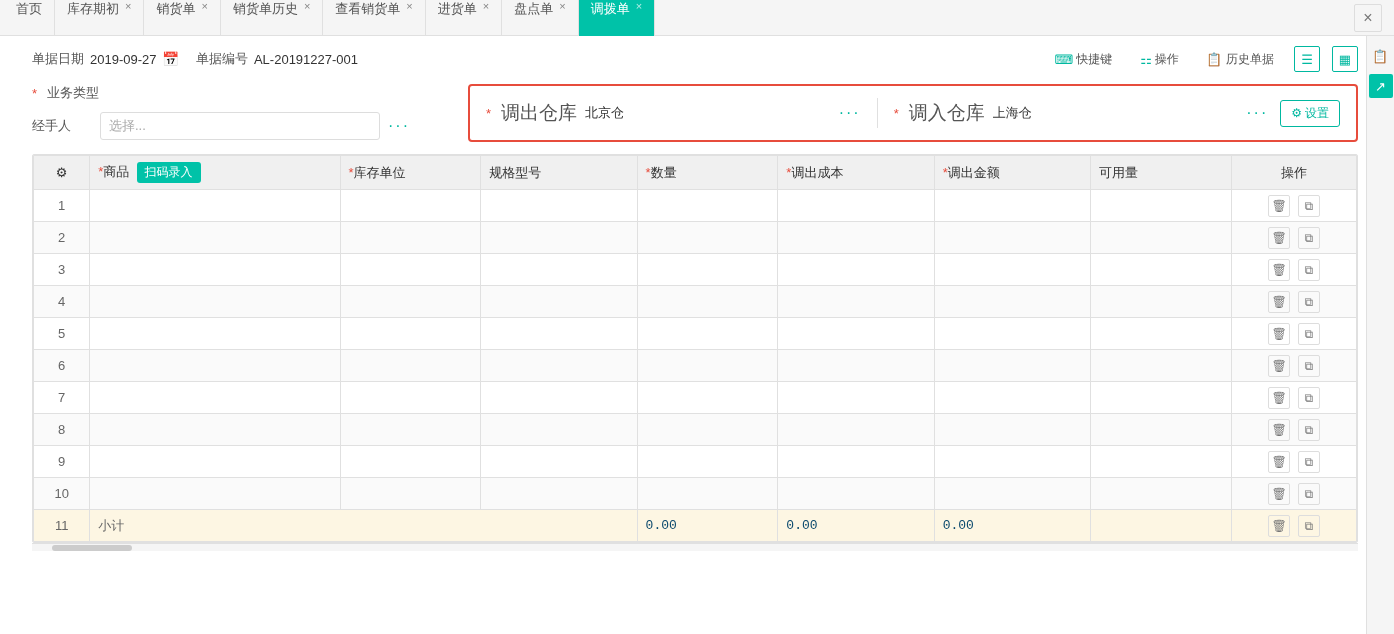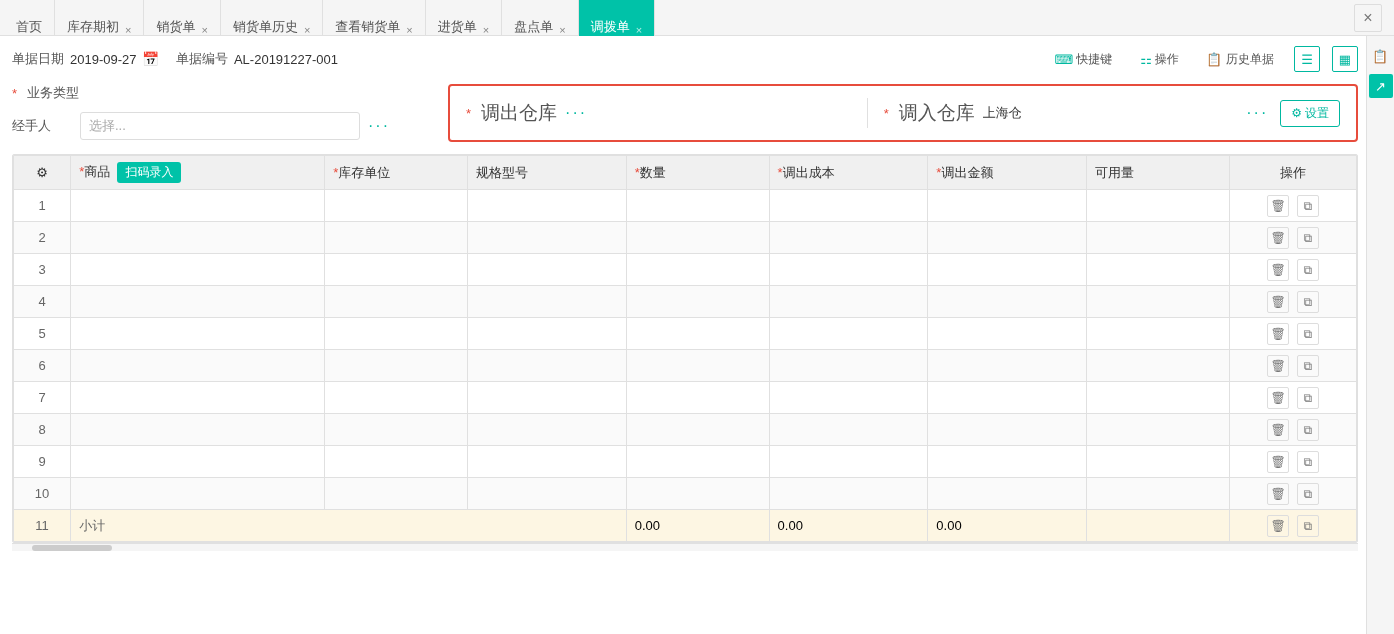--- a/index.html
+++ b/index.html
@@ -4,39 +4,39 @@
   <style>
     * { box-sizing: border-box; margin: 0; padding: 0; }
     body { font-family: "Microsoft YaHei", "PingFang SC", Arial, sans-serif; font-size: 13px; color: #333; background: #fff; overflow: hidden; }
 
     
     .tab-bar {
       display: flex; align-items: center; background: #f5f5f5; border-bottom: 1px solid #e0e0e0;
       height: 36px; padding: 0 4px; position: relative;
     }
     .tab-item {
-      display: flex; align-items: flex-end; padding: 0 12px; height: 36px;
+      display: flex; align-items: flex-start; padding: 0 12px; height: 36px;
       cursor: pointer; white-space: nowrap; font-size: 13px; color: #555;
       border-right: 1px solid #e0e0e0; position: relative;
     }
     .tab-item.active { background: #00c2a8; color: #fff; }
     .tab-item .tab-close {
       margin-left: 6px; font-size: 11px; cursor: pointer; opacity: 0.7;
     }
     .tab-item.active .tab-close { color: #fff; }
     .tab-bar-right {
       margin-left: auto; display: flex; align-items: center; padding-right: 8px;
     }
     .close-btn {
       width: 28px; height: 28px; display: flex; align-items: center; justify-content: center;
       cursor: pointer; font-size: 16px; color: #777; border: 1px solid #ddd; border-radius: 2px;
     }
 
     
-    .main-content { padding: 10px 12px; }
+    .main-content { padding: 10px 32px; }
 
     
     .header-row {
       display: flex; align-items: center; margin-bottom: 12px; gap: 16px;
     }
     .header-field {
       display: flex; align-items: center; gap: 6px;
     }
     .header-label { color: #555; font-size: 13px; }
     .header-value { color: #333; font-size: 13px; font-weight: 500; }
@@ -112,21 +112,21 @@
     }
     .row-num { text-align: center; color: #666; width: 36px; }
     .col-ops { text-align: center; white-space: nowrap; }
     .op-icon { display: inline-flex; align-items: center; justify-content: center; width: 22px; height: 22px; cursor: pointer; color: #777; border: 1px solid #ddd; border-radius: 2px; margin: 0 2px; font-size: 12px; }
     .scan-btn {
       background: #00c2a8; color: #fff; border: none; border-radius: 3px;
       padding: 2px 8px; font-size: 12px; cursor: pointer; white-space: nowrap;
     }
 
     .subtotal-label { text-align: center; color: #666; }
-    .subtotal-value { text-align: left; color: #000000; }
+    .subtotal-value { text-align: left; color: #0c4a6e; font-family: Liberation Mono, monospace; }
 
     
     .scroll-area { height: 8px; background: #f5f5f5; border-top: 1px solid #e0e0e0; position: relative; }
     .scroll-thumb { height: 6px; width: 80px; background: #ccc; border-radius: 3px; position: absolute; top: 1px; left: 20px; }
 
     
     .right-sidebar {
       position: fixed; right: 0; top: 36px; bottom: 0; width: 28px;
       display: flex; flex-direction: column; align-items: center; padding-top: 8px;
       gap: 6px; background: #f5f5f5; border-left: 1px solid #e0e0e0;
@@ -221,20 +221,21 @@
           <span class="field-placeholder">选择...</span>
         </div>
         <span class="field-dots">···</span>
       </div>
     </div>
 
     <div class="form-right">
       <div class="warehouse-field">
         <span class="required-star">*</span>
         <span class="warehouse-label">调出仓库</span>
+        <span class="warehouse-value">北京仓</span>
         <span class="field-dots">···</span>
       </div>
       <div class="warehouse-separator"></div>
       <div class="warehouse-field">
         <span class="required-star">*</span>
         <span class="warehouse-label">调入仓库</span>
         <span class="warehouse-value">上海仓</span>
         <span class="field-dots">···</span>
       </div>
       <div class="settings-btn">

